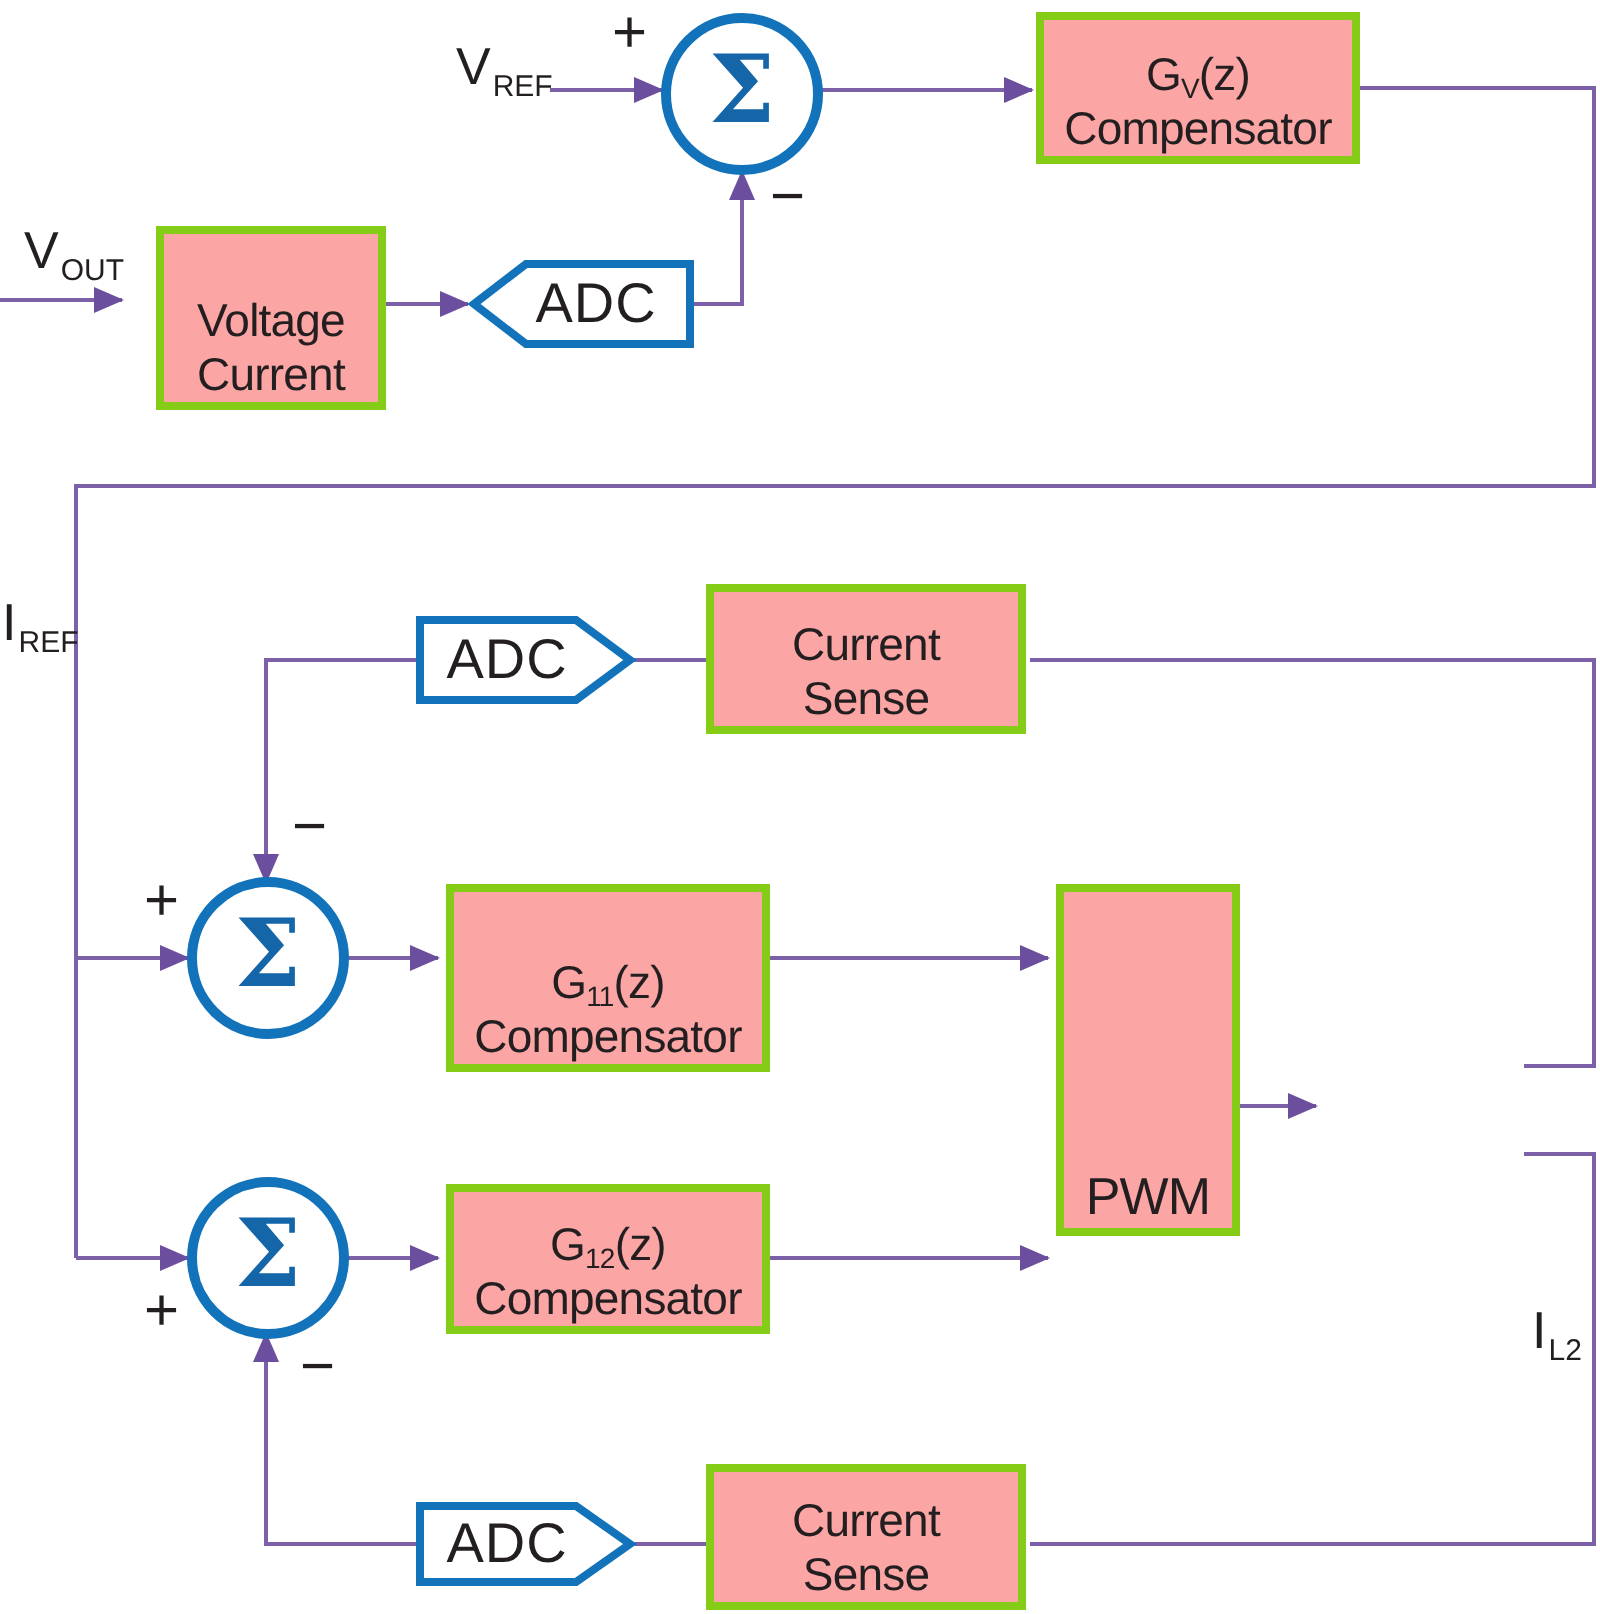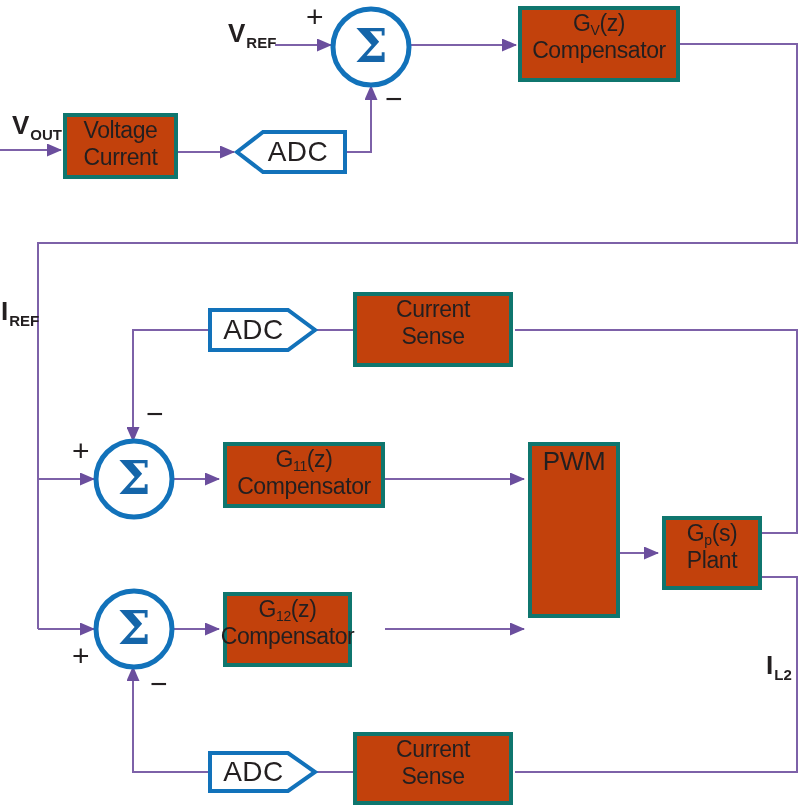--- a/index.html
+++ b/index.html
@@ -2,35 +2,35 @@
 <html><head>
 <meta charset="utf-8">
 <style>
   html,body{margin:0;padding:0;background:#fff;}
   .canvas{
     position:relative;width:800px;height:807px;background:#ffffff;
     font-family:"Liberation Sans",sans-serif;color:#231f20;overflow:hidden;
   }
   svg.wires{position:absolute;left:0;top:0;width:800px;height:807px;}
   .block{
-    position:absolute;border:4px solid #0f766e;background:#c2410c;
-    display:flex;flex-direction:column;align-items:center;justify-content:flex-start;
+    position:absolute;border:4px solid #84cc16;background:#fca5a5;
+    display:flex;flex-direction:column;align-items:center;justify-content:flex-end;
     text-align:center;font-size:23px;line-height:1.18;letter-spacing:-0.4px;
     box-sizing:border-box;
   }
   .adc-label{
     position:absolute;display:flex;align-items:center;justify-content:center;
     font-size:28px;letter-spacing:0.5px;box-sizing:border-box;
   }
   .sumsym{
     position:absolute;display:flex;align-items:center;justify-content:center;
     font-family:"DejaVu Serif",serif;font-weight:bold;color:#1565a9;font-size:47px;
     padding-bottom:4px;box-sizing:border-box;
   }
-  .siglabel{position:absolute;font-size:26px;white-space:nowrap;font-weight:bold;}
+  .siglabel{position:absolute;font-size:26px;white-space:nowrap;}
   .siglabel .sub{font-size:15px;position:relative;bottom:-6px;margin-left:1px;}
   .sub-inline{font-size:14px;position:relative;bottom:-4px;}
   .sign{position:absolute;font-size:30px;font-weight:400;line-height:1;}
 </style>
 </head>
 <body>
 
 <div class="canvas">
 
   <svg class="wires" viewBox="0 0 800 807">
@@ -72,61 +72,55 @@
       <polygon points="237,152 263,132 345,132 345,172 263,172"></polygon>
       <polygon points="210,310 288,310 315,330 288,350 210,350"></polygon>
       <polygon points="210,753 288,753 315,772 288,791 210,791"></polygon>
     </g>
   </svg>
 
   <div class="sumsym" style="left:333px;top:9px;width:76px;height:76px">Σ</div>
   <div class="sumsym" style="left:96px;top:441px;width:76px;height:76px">Σ</div>
   <div class="sumsym" style="left:96px;top:591px;width:76px;height:76px">Σ</div>
 
-  <div class="block" style="left:63px;top:113px;width:115px;height:66px">
+  <div class="block" style="left:78px;top:113px;width:115px;height:92px">
     <div>Voltage</div>
     <div>Current</div>
   </div>
 
   <div class="block" style="left:518px;top:6px;width:162px;height:76px">
     <div>
       <span>G</span><span class="sub-inline">V</span><span>(z)</span>
     </div>
     <div>Compensator</div>
   </div>
 
   <div class="block" style="left:353px;top:292px;width:160px;height:75px">
     <div>Current</div>
     <div>Sense</div>
   </div>
 
-  <div class="block" style="left:223px;top:442px;width:162px;height:66px">
+  <div class="block" style="left:223px;top:442px;width:162px;height:94px">
     <div>
       <span>G</span><span class="sub-inline">11</span><span>(z)</span>
     </div>
     <div>Compensator</div>
   </div>
 
-  <div class="block" style="left:223px;top:592px;width:129px;height:75px">
+  <div class="block" style="left:223px;top:592px;width:162px;height:75px">
     <div>
       <span>G</span><span class="sub-inline">12</span><span>(z)</span>
     </div>
     <div>Compensator</div>
   </div>
 
   <div class="block" style="left:528px;top:442px;width:92px;height:176px;font-size:26px">
     <div>PWM</div>
   </div>
 
-  <div class="block" style="left:662px;top:516px;width:100px;height:74px">
-    <div>
-      <span>G</span><span class="sub-inline">p</span><span>(s)</span>
-    </div>
-    <div>Plant</div>
-  </div>
 
   <div class="block" style="left:353px;top:732px;width:160px;height:73px">
     <div>Current</div>
     <div>Sense</div>
   </div>
 
   <div class="adc-label" style="left:237px;top:132px;width:108px;height:40px;padding-left:14px">ADC</div>
   <div class="adc-label" style="left:210px;top:310px;width:105px;height:40px;padding-right:18px">ADC</div>
   <div class="adc-label" style="left:210px;top:753px;width:105px;height:38px;padding-right:18px">ADC</div>
 

